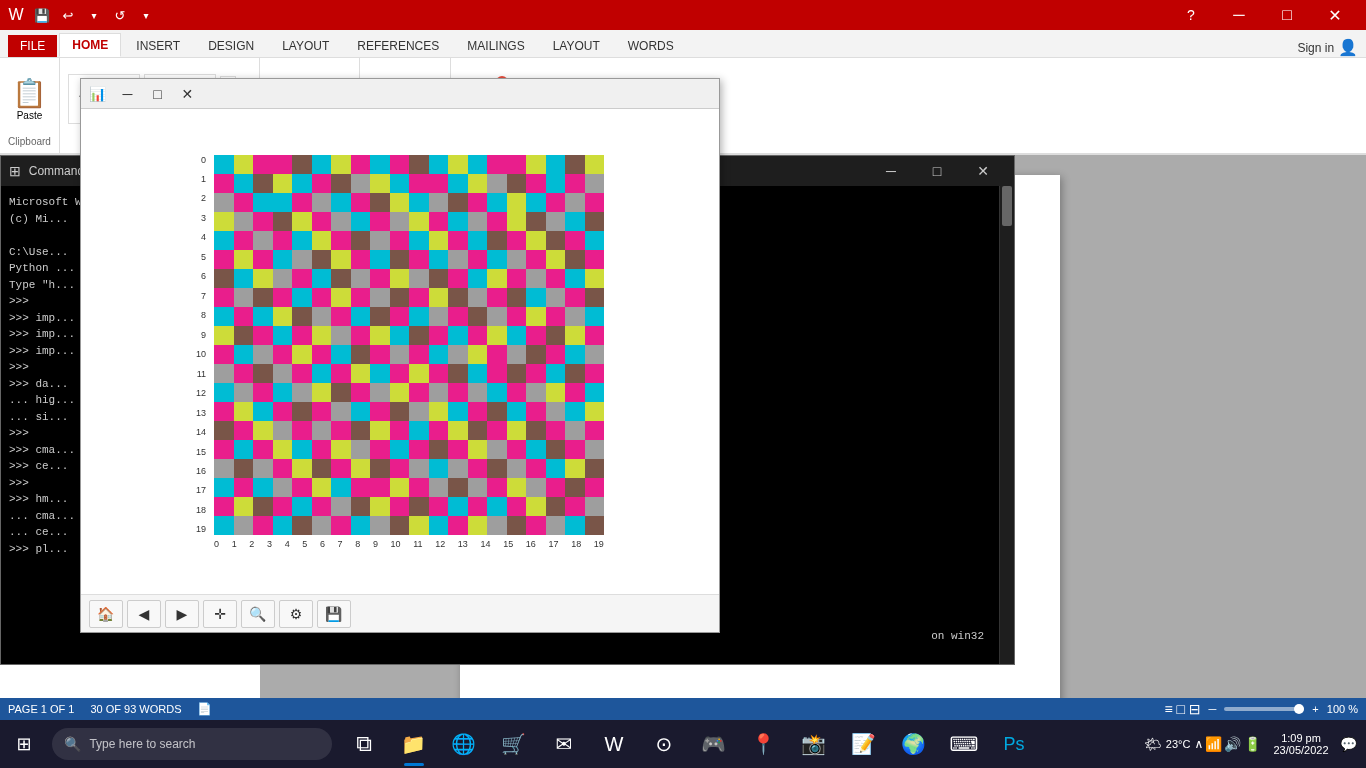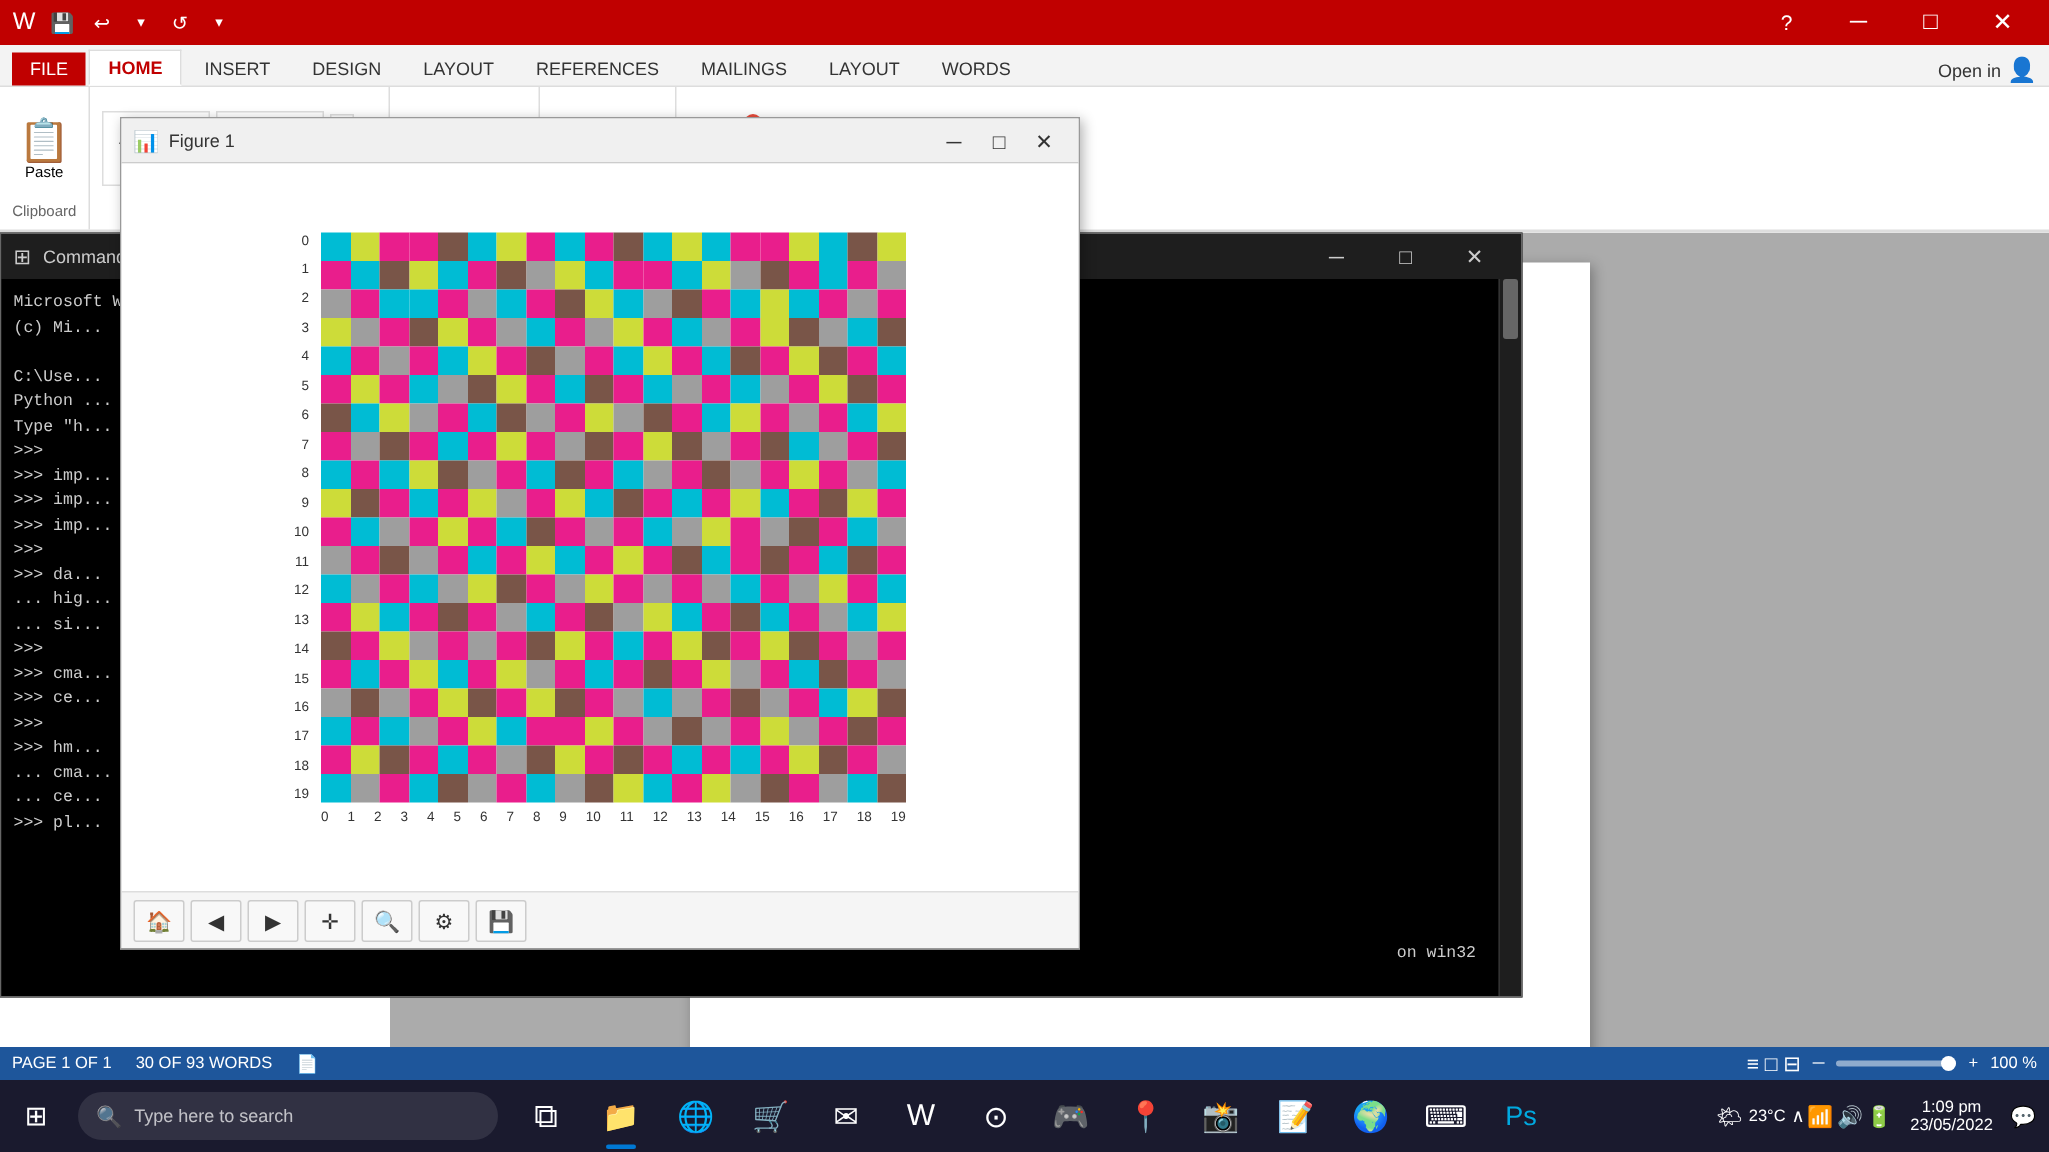--- a/index.html
+++ b/index.html
@@ -185,21 +185,21 @@
   <div class="ribbon-tab" style="background:#c00000;color:white;padding:4px 12px;border:none;">FILE</div>
   <div class="ribbon-tab active">HOME</div>
   <div class="ribbon-tab">INSERT</div>
   <div class="ribbon-tab">DESIGN</div>
   <div class="ribbon-tab">LAYOUT</div>
   <div class="ribbon-tab">REFERENCES</div>
   <div class="ribbon-tab">MAILINGS</div>
   <div class="ribbon-tab">LAYOUT</div>
   <div class="ribbon-tab">WORDS</div>
   <div style="margin-left:auto;display:flex;align-items:center;padding-right:8px;">
-    <span style="font-size:12px;color:#333;cursor:pointer;">Open in</span>
+    <span style="font-size:12px;color:#333;cursor:pointer;">Sign in</span>
     <span style="margin-left:4px;font-size:16px;">👤</span>
   </div>
 </div>
 
 <div style="position:absolute;top:58px;left:0;right:0;height:97px;background:#fff;border-bottom:2px solid #ddd;display:flex;align-items:stretch;z-index:10;">
 
   <div style="display:flex;flex-direction:column;padding:4px 4px;border-right:1px solid #ddd;min-width:60px;">
     <div style="flex:1;display:flex;align-items:center;justify-content:center;">
       <div class="ribbon-btn" style="flex-direction:column;min-width:40px;">
         <span style="font-size:28px;">📋</span>
@@ -300,21 +300,20 @@
     </div>
     <div class="cmd-scrollbar">
       <div class="cmd-scrollbar-thumb"></div>
     </div>
   </div>
 </div>
 
 <div class="figure-window">
   <div class="figure-titlebar">
     <span class="figure-titlebar-icon">📊</span>
-    <span class="figure-titlebar-title">Figure 1</span>
     <div class="figure-titlebar-controls">
       <div class="figure-titlebar-btn">─</div>
       <div class="figure-titlebar-btn">□</div>
       <div class="figure-titlebar-btn">✕</div>
     </div>
   </div>
   <div class="figure-content">
     <div class="heatmap-container">
 
       <div style="display:flex;flex-direction:column;justify-content:space-between;padding-right:4px;font-size:9px;color:#333;height:380px;align-items:flex-end;">

